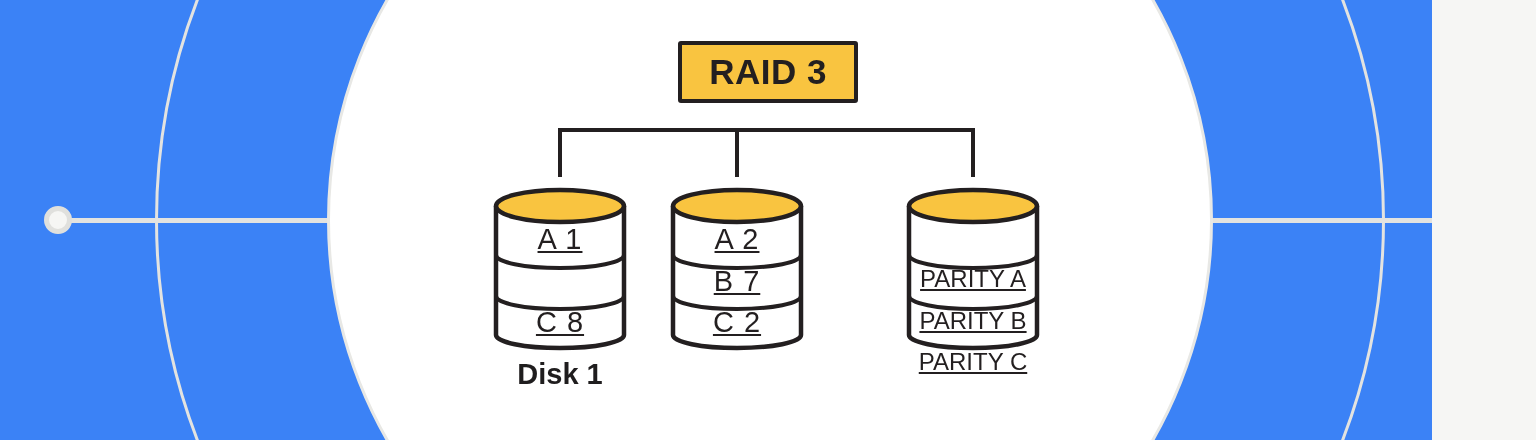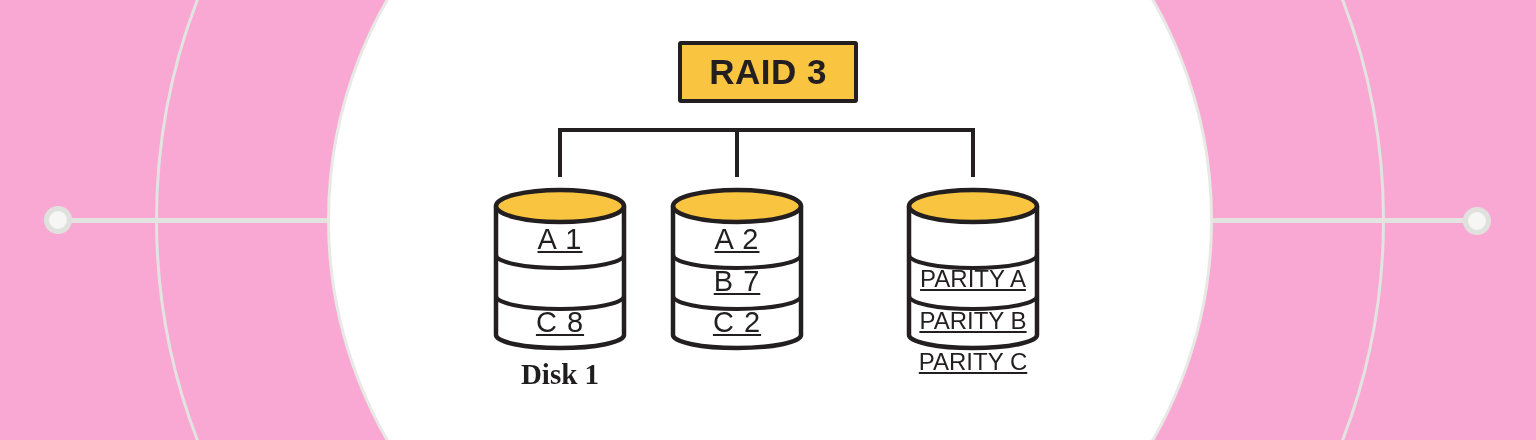--- a/index.html
+++ b/index.html
@@ -1,20 +1,21 @@
 <!DOCTYPE html>
 <html><head>
 <meta charset="utf-8">
 <style>
   html,body { margin:0; padding:0; background:#F6F6F4; }
   .stage {
-    position:relative; width:1536px; height:440px; overflow:hidden;
-    background:#f9a8d4;
+    position:relative; width:1388px; height:440px; overflow:hidden;
+    background:#3b82f6;
     font-family:"Liberation Sans", sans-serif;
     color:#231F20;
+    padding-left:44px;
   }
   
   .decor-line {
     position:absolute; left:71px; top:218px; width:1393px; height:5px;
     background:#E3E3E0;
   }
   .decor-outer-circle {
     position:absolute; left:155px; top:-395px; width:1230px; height:1230px;
     border:3px solid #E3E3E0; border-radius:50%; box-sizing:border-box;
   }
@@ -55,21 +56,21 @@
   .seg {
     position:absolute; left:4px; right:4px; height:30px; line-height:30px;
     text-align:center; font-size:29px; letter-spacing:1px;text-decoration:underline;
   }
   .disk.parity .seg { font-size:24px; letter-spacing:0;margin-top:40px; }
   .seg1 { top:38px; }
   .seg2 { top:80px; }
   .seg3 { top:121px; }
   .disk-name {
     position:absolute; left:50%; transform:translateX(-50%); top:172px;
-    white-space:nowrap; font-size:29px; font-weight:700; color:#1F1D1E;font-family:Liberation Serif, serif;
+    white-space:nowrap; font-size:29px; font-weight:700; color:#1F1D1E;
   }
 </style>
 </head>
 <body>
 
 <div class="stage">
 
   <div class="decor-line"></div>
   <div class="decor-outer-circle"></div>
   <div class="panel-circle"></div>

